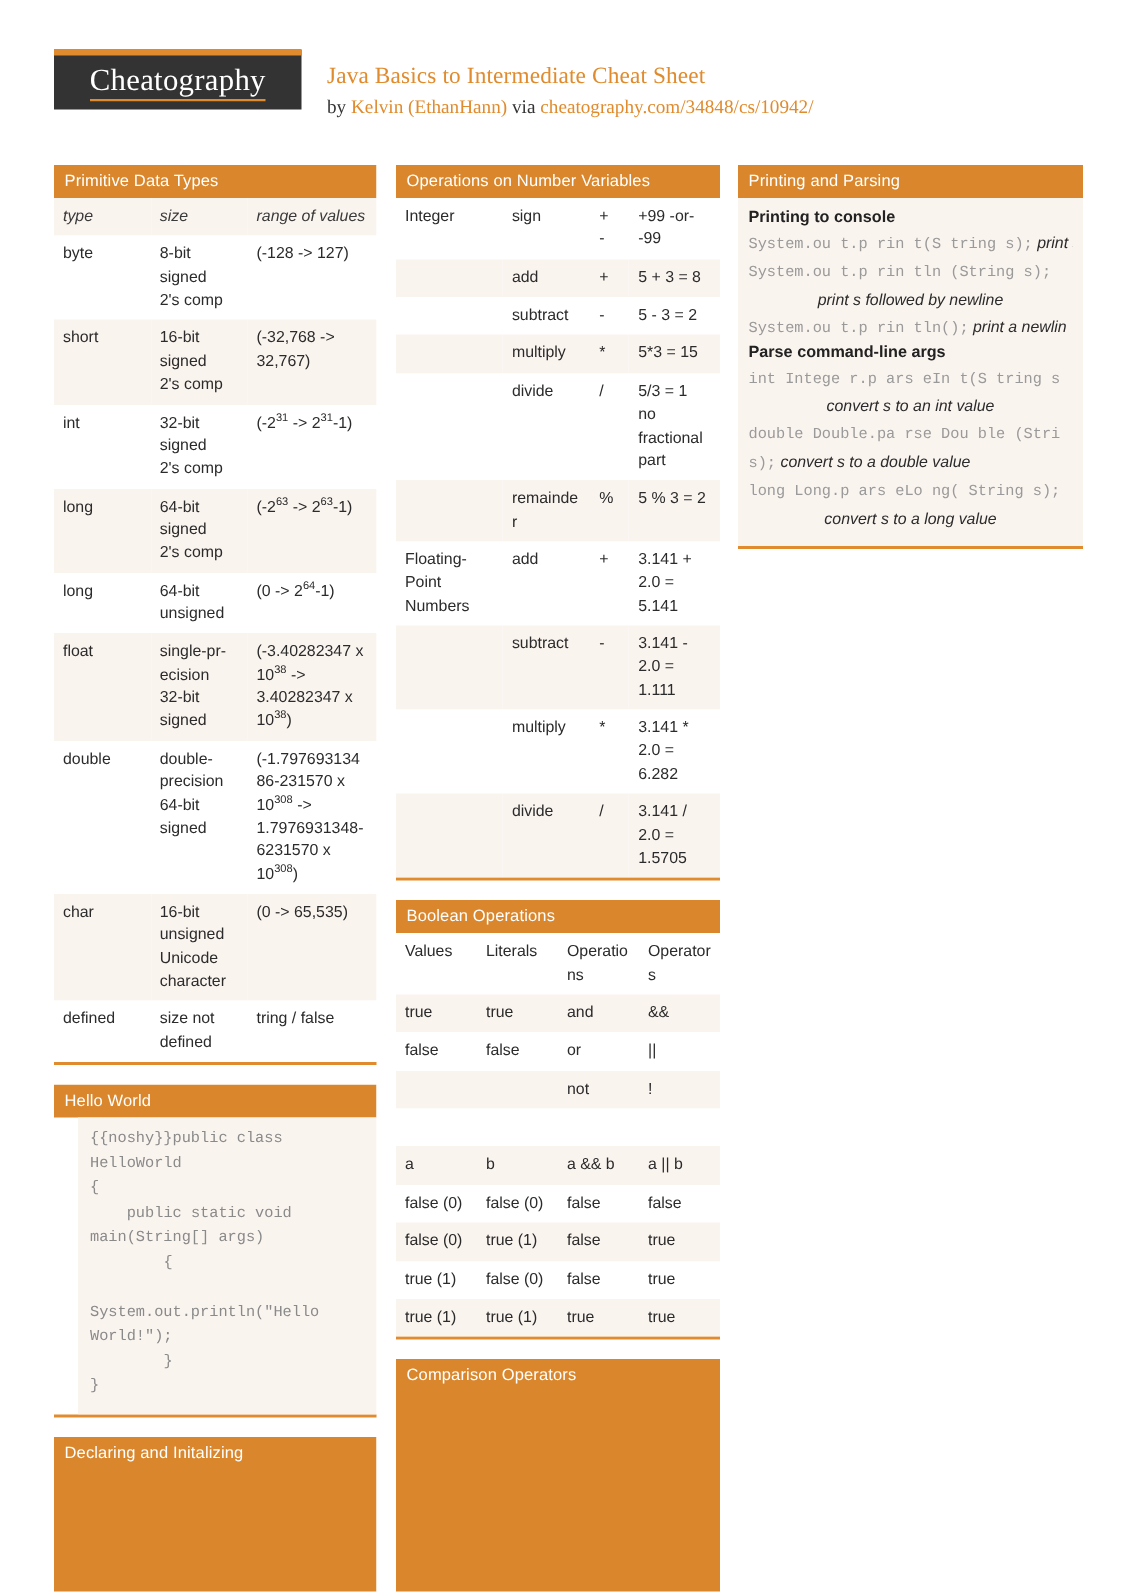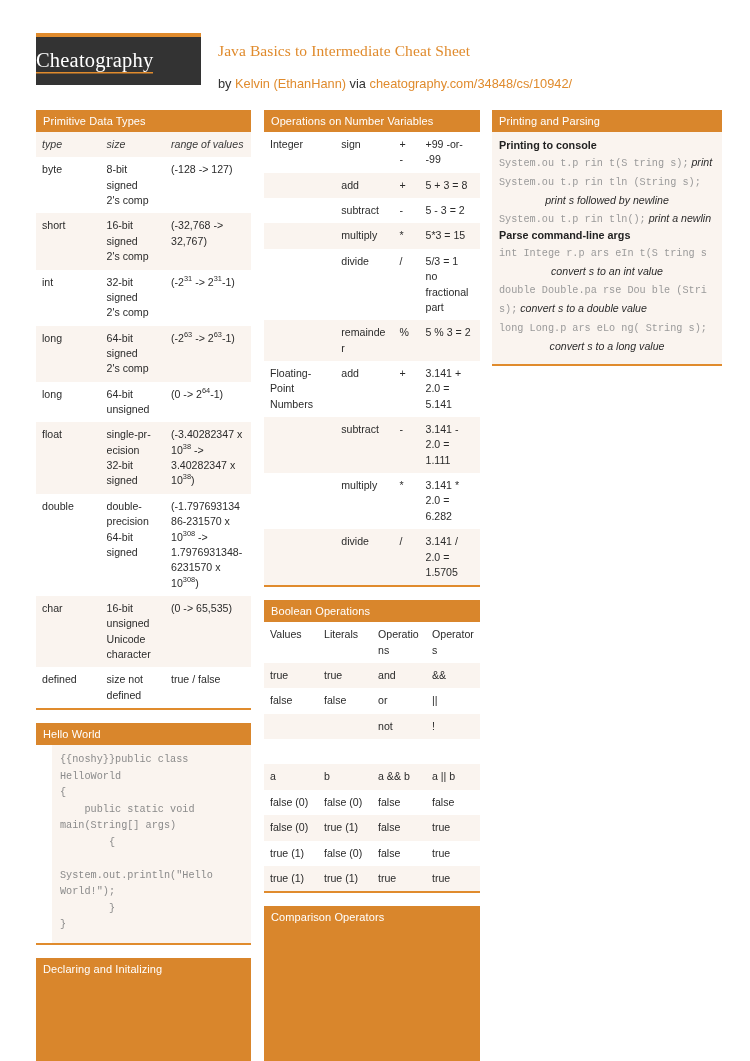--- a/index.html
+++ b/index.html
@@ -8,43 +8,43 @@
     background: #ffffff;
     width: 750px; height: 1061px;
     font-family: "Liberation Sans", sans-serif;
     -webkit-font-smoothing: antialiased;
   }
   .page { position: relative; width: 750px; height: 1061px; overflow: hidden; }
 
   
   .header { position: absolute; left: 36px; top: 33px; width: 678px; height: 58px; }
   .logo-box {
-    position: absolute; left: 0; top: 0; width: 165px; height: 52px;
+    position: absolute; left: 0; top: 0; width: 165px; height: 40px;
     background: #333333; border-top: 4px solid #e08b2d;
-    display: flex; align-items: center; justify-content: flex-start;
+    display: flex; align-items: center; justify-content: center;
   }
   .logo-text {
     font-family: "Liberation Serif", serif;
     font-size: 20.5px; color: #ffffff; letter-spacing: .2px;
     position: relative; top: 1px;
     background-image: linear-gradient(#e08b2d,#e08b2d);
     background-repeat: no-repeat;
     background-size: 100% 1.5px;
     background-position: 0 95%;
     padding-bottom: 3px;
   }
   .title-wrap { position: absolute; left: 182px; top: 9px; }
   .sheet-title {
     font-family: "Liberation Serif", serif;
     font-size: 15.5px; color: #e08b2d; font-weight: normal; margin: 0;
     white-space: nowrap; letter-spacing: .1px;
   }
   .byline {
-    font-family: Liberation Sans, sans-serif;
-    font-size: 12.8px; color: #333333; margin-top: 16px; white-space: nowrap;
+    font-family: Liberation Serif, serif;
+    font-size: 12.8px; color: #333333; margin-top: 4px; white-space: nowrap;
   }
   .byline .lnk { color: #e08b2d; }
 
   
   .columns { position: absolute; left: 36px; top: 110px; width: 678px; }
   .col { position: absolute; top: 0; }
   .col-1 { left: 0;   width: 215px; }
   .col-2 { left: 228px; width: 216px; }
   .col-3 { left: 456px; width: 230px; }
 
@@ -192,21 +192,21 @@
                 <td>(-1.79769313486-231570 x 10<sup>308</sup> -&gt; 1.7976931348-6231570 x 10<sup>308</sup>)</td>
               </tr>
             <tr class="odd">
                 <td><span class="b">char</span></td>
                 <td>16-bit<br><span class="i">unsigned</span><br>Unicode<br>character</td>
                 <td>(0 -&gt; 65,535)</td>
               </tr>
             <tr class="even">
                 <td><span class="b">defined</span></td>
                 <td><span class="i">size not</span><br><span class="i">defined</span></td>
-                <td>true / false</td>
+                <td>tring / false</td>
               </tr>
           </tbody>
         </table>
       </div>
 
       <div class="card">
         <div class="card-head">Hello World</div>
         <div class="code">{{noshy}}public class HelloWorld
 {
     public static void main(String[] args)

